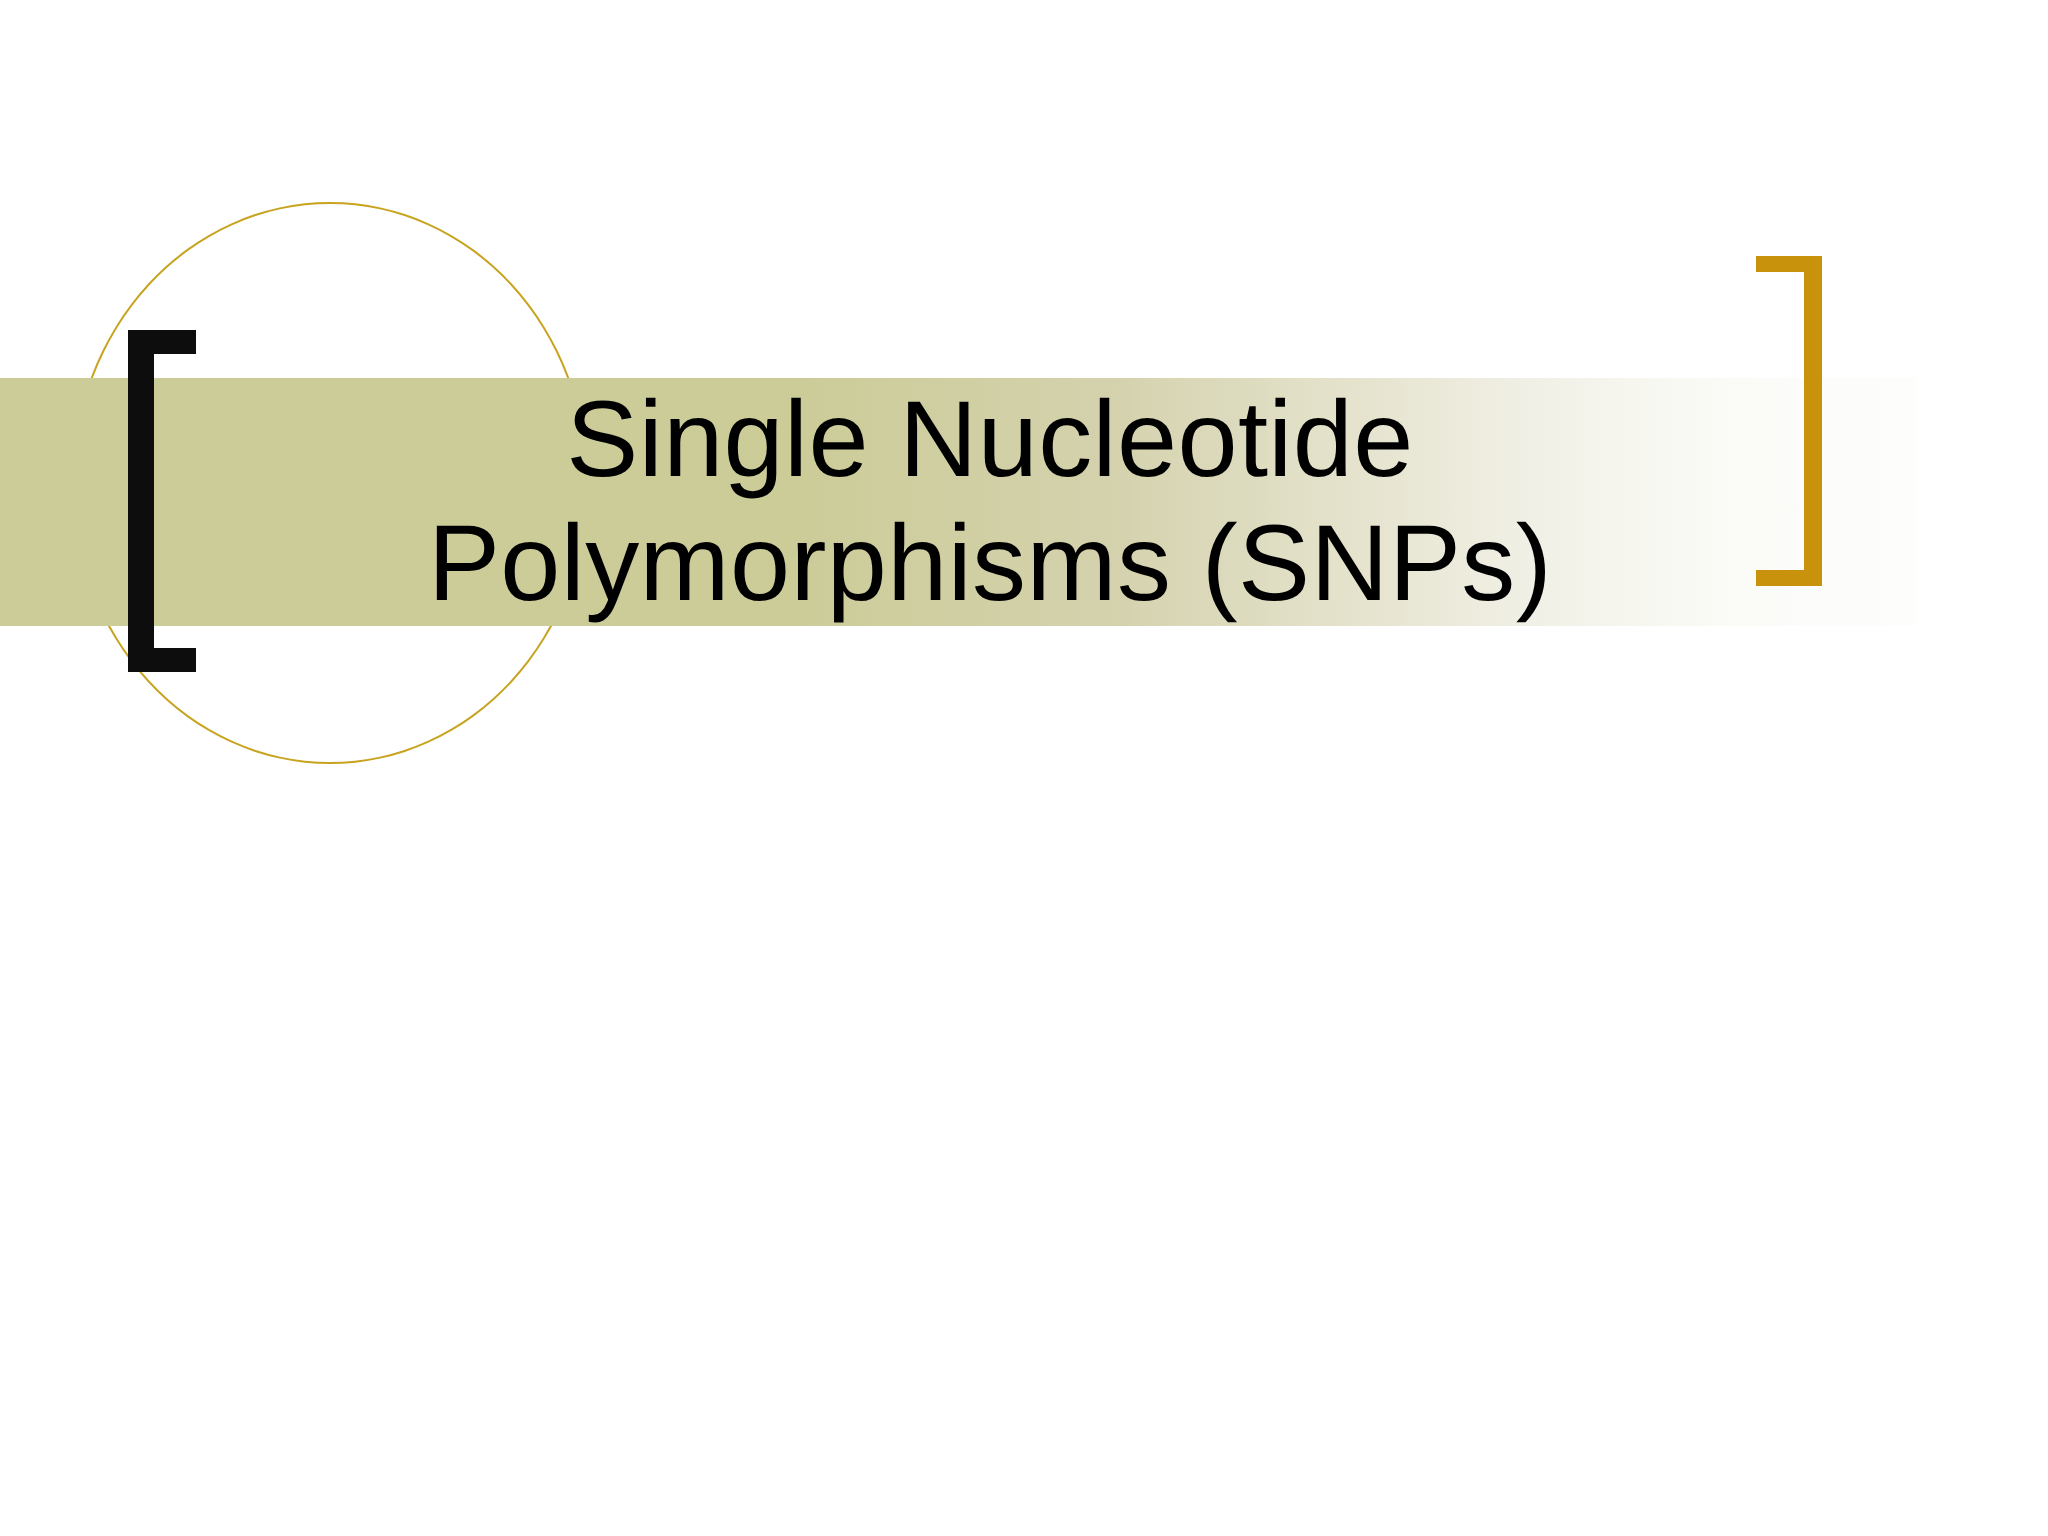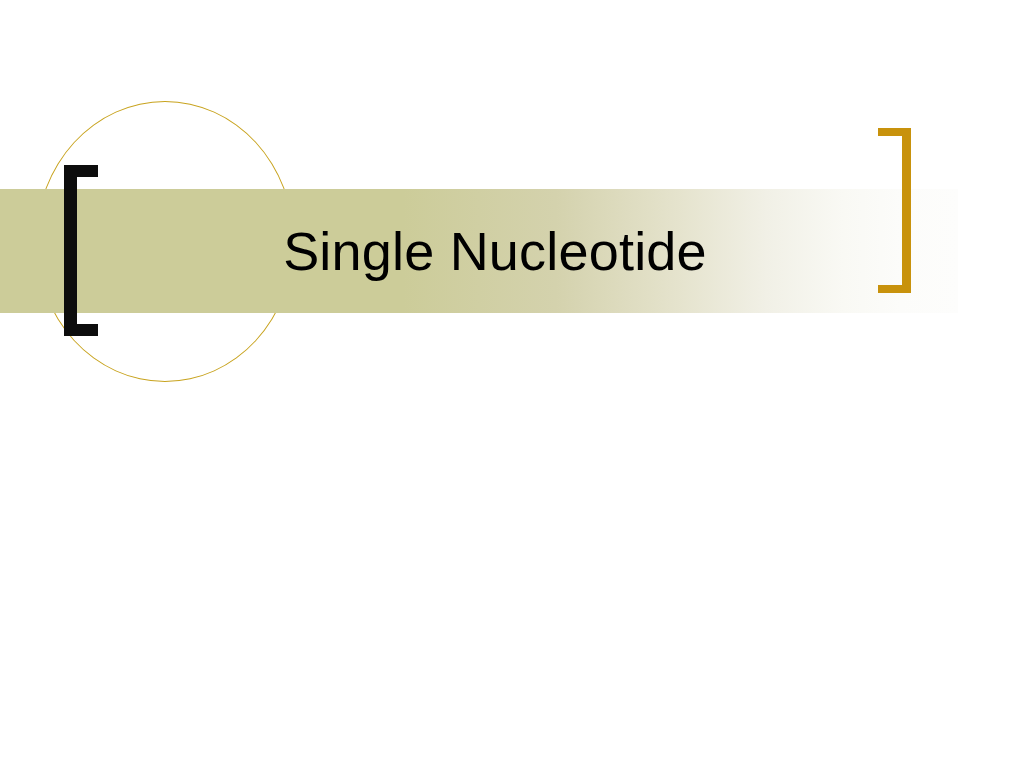--- a/index.html
+++ b/index.html
@@ -111,15 +111,16 @@
   <div class="deco-circle"></div>
 
   <div class="title-band"></div>
 
   <div class="bracket-left"></div>
 
   <div class="bracket-right"></div>
 
   <div class="title-block">
     <span class="title-line">Single Nucleotide</span>
+    <span class="title-line">Polymorphisms (SNPs)</span>
   </div>
 
 </div>
 
 </body></html>

